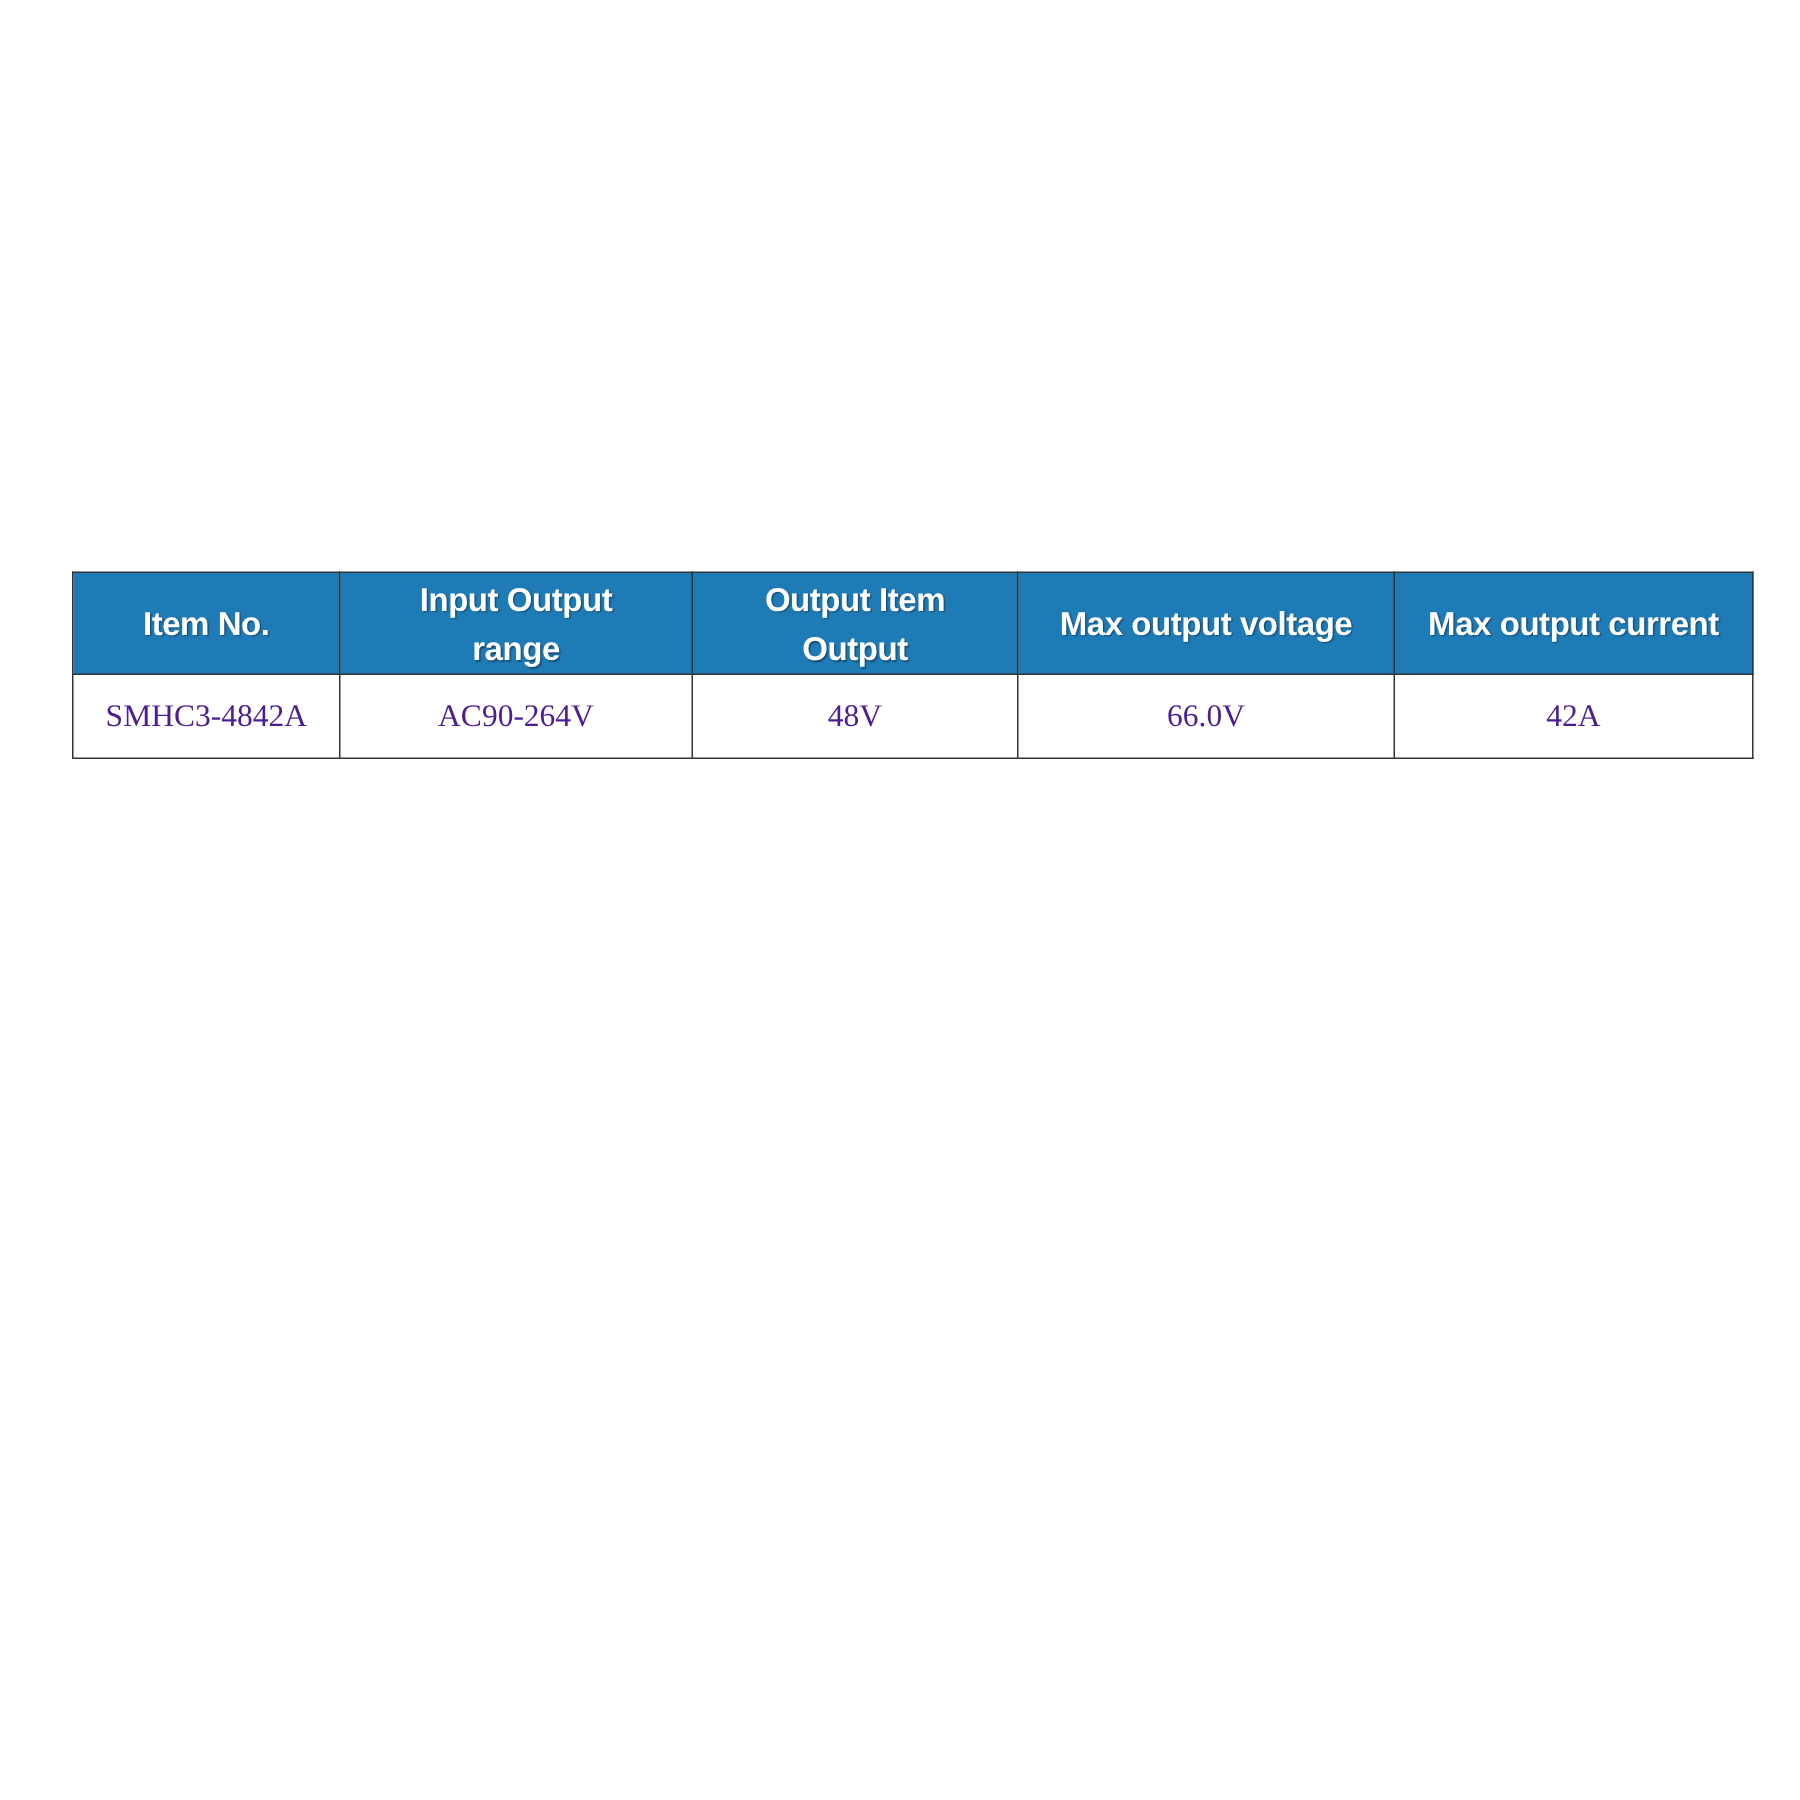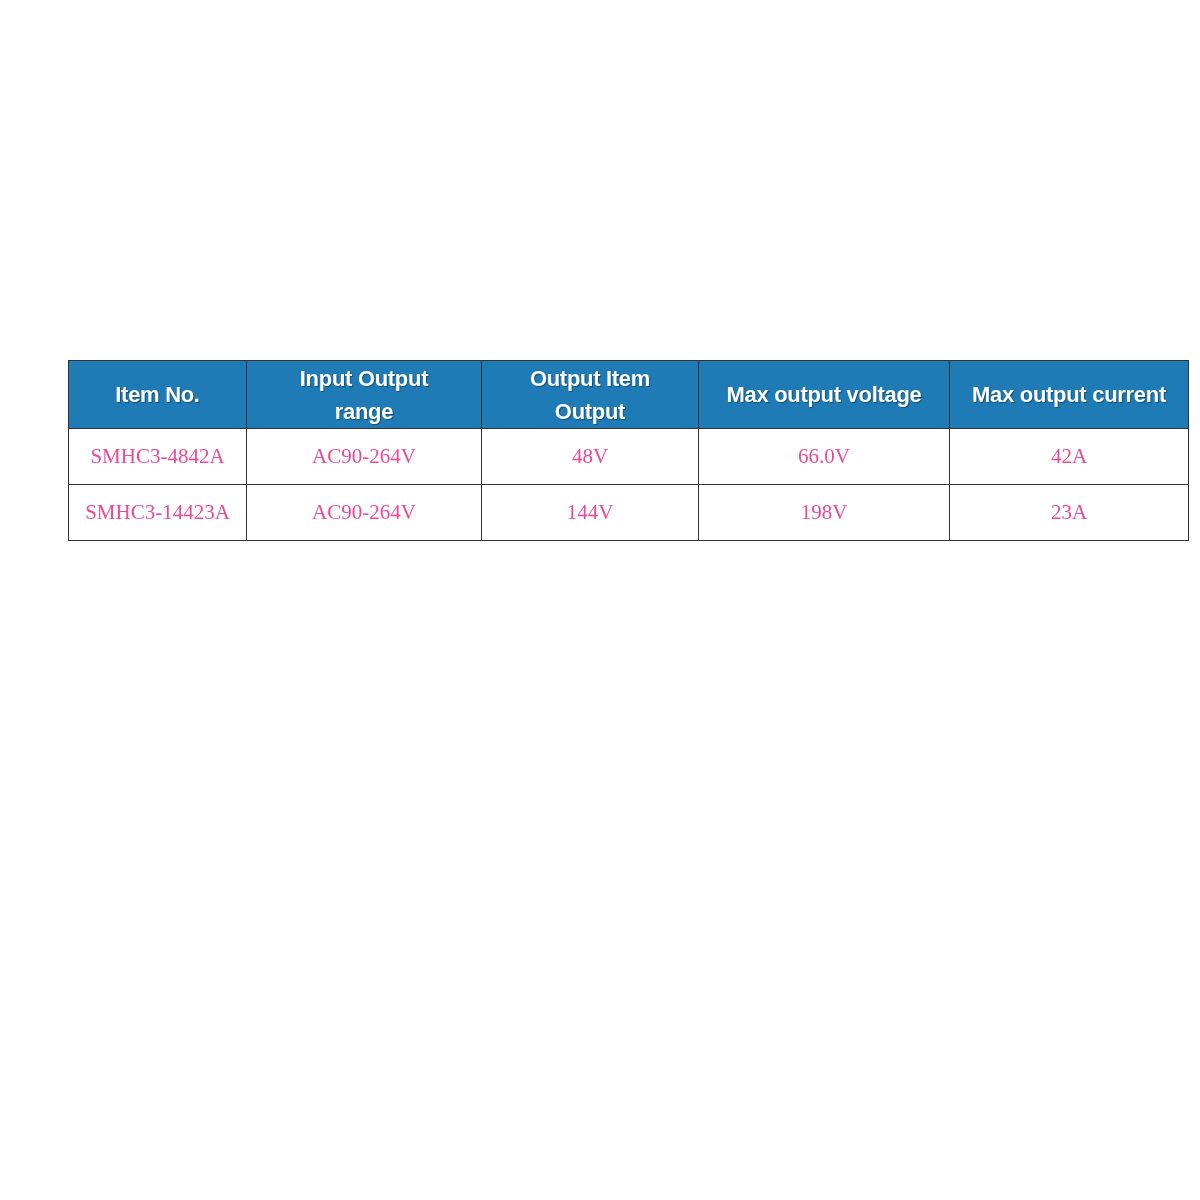--- a/index.html
+++ b/index.html
@@ -1,45 +1,44 @@
 <!DOCTYPE html>
 <html><head>
   <meta charset="utf-8">
   <style>
     html, body { margin: 0; padding: 0; background: #ffffff; }
     body { width: 1200px; height: 1200px; position: relative; overflow: hidden; }
     .spec-table {
       position: absolute;
       left: 48px;
-      top: 360px;
+      top: 381px;
       width: 1120px;
       border-collapse: collapse;
       table-layout: fixed;
-      margin-left: 20px;
     }
     .spec-table th, .spec-table td {
       border: 1.5px solid #333333;
       text-align: center;
       vertical-align: middle;
       padding: 0;
     }
     .spec-table th {
       background: #1f7bb6;
       color: #ffffff;
       font-family: "Liberation Sans", sans-serif;
       font-weight: bold;
       font-size: 22px;
       line-height: 33px;
       height: 67px;
       text-shadow: 1px 1px 1px rgba(0,0,0,0.35);
       letter-spacing: -0.3px;
     }
     .spec-table td {
       background: #ffffff;
-      color: #ec4899;
+      color: #4c1d95;
       font-family: "Liberation Serif", serif;
       font-size: 21px;
       height: 55px;
     }
     col.c1 { width: 178px; }
     col.c2 { width: 235px; }
     col.c3 { width: 217px; }
     col.c4 { width: 251px; }
     col.c5 { width: 239px; }
   </style>
@@ -64,21 +63,14 @@
     </tr>
   </thead>
   <tbody>
     <tr>
       <td>SMHC3-4842A</td>
       <td>AC90-264V</td>
       <td>48V</td>
       <td>66.0V</td>
       <td>42A</td>
     </tr>
-    <tr>
-      <td>SMHC3-14423A</td>
-      <td>AC90-264V</td>
-      <td>144V</td>
-      <td>198V</td>
-      <td>23A</td>
-    </tr>
   </tbody>
 </table>
 
 </body></html>

